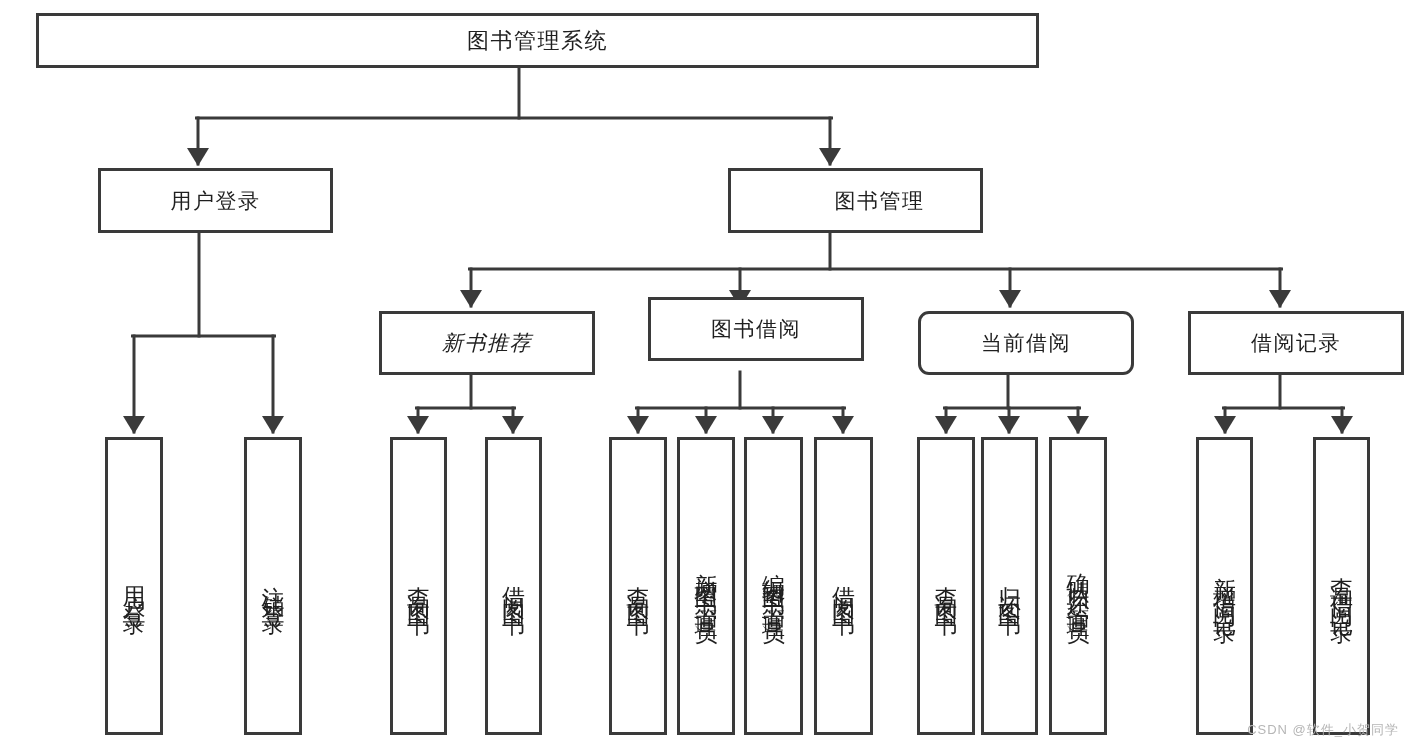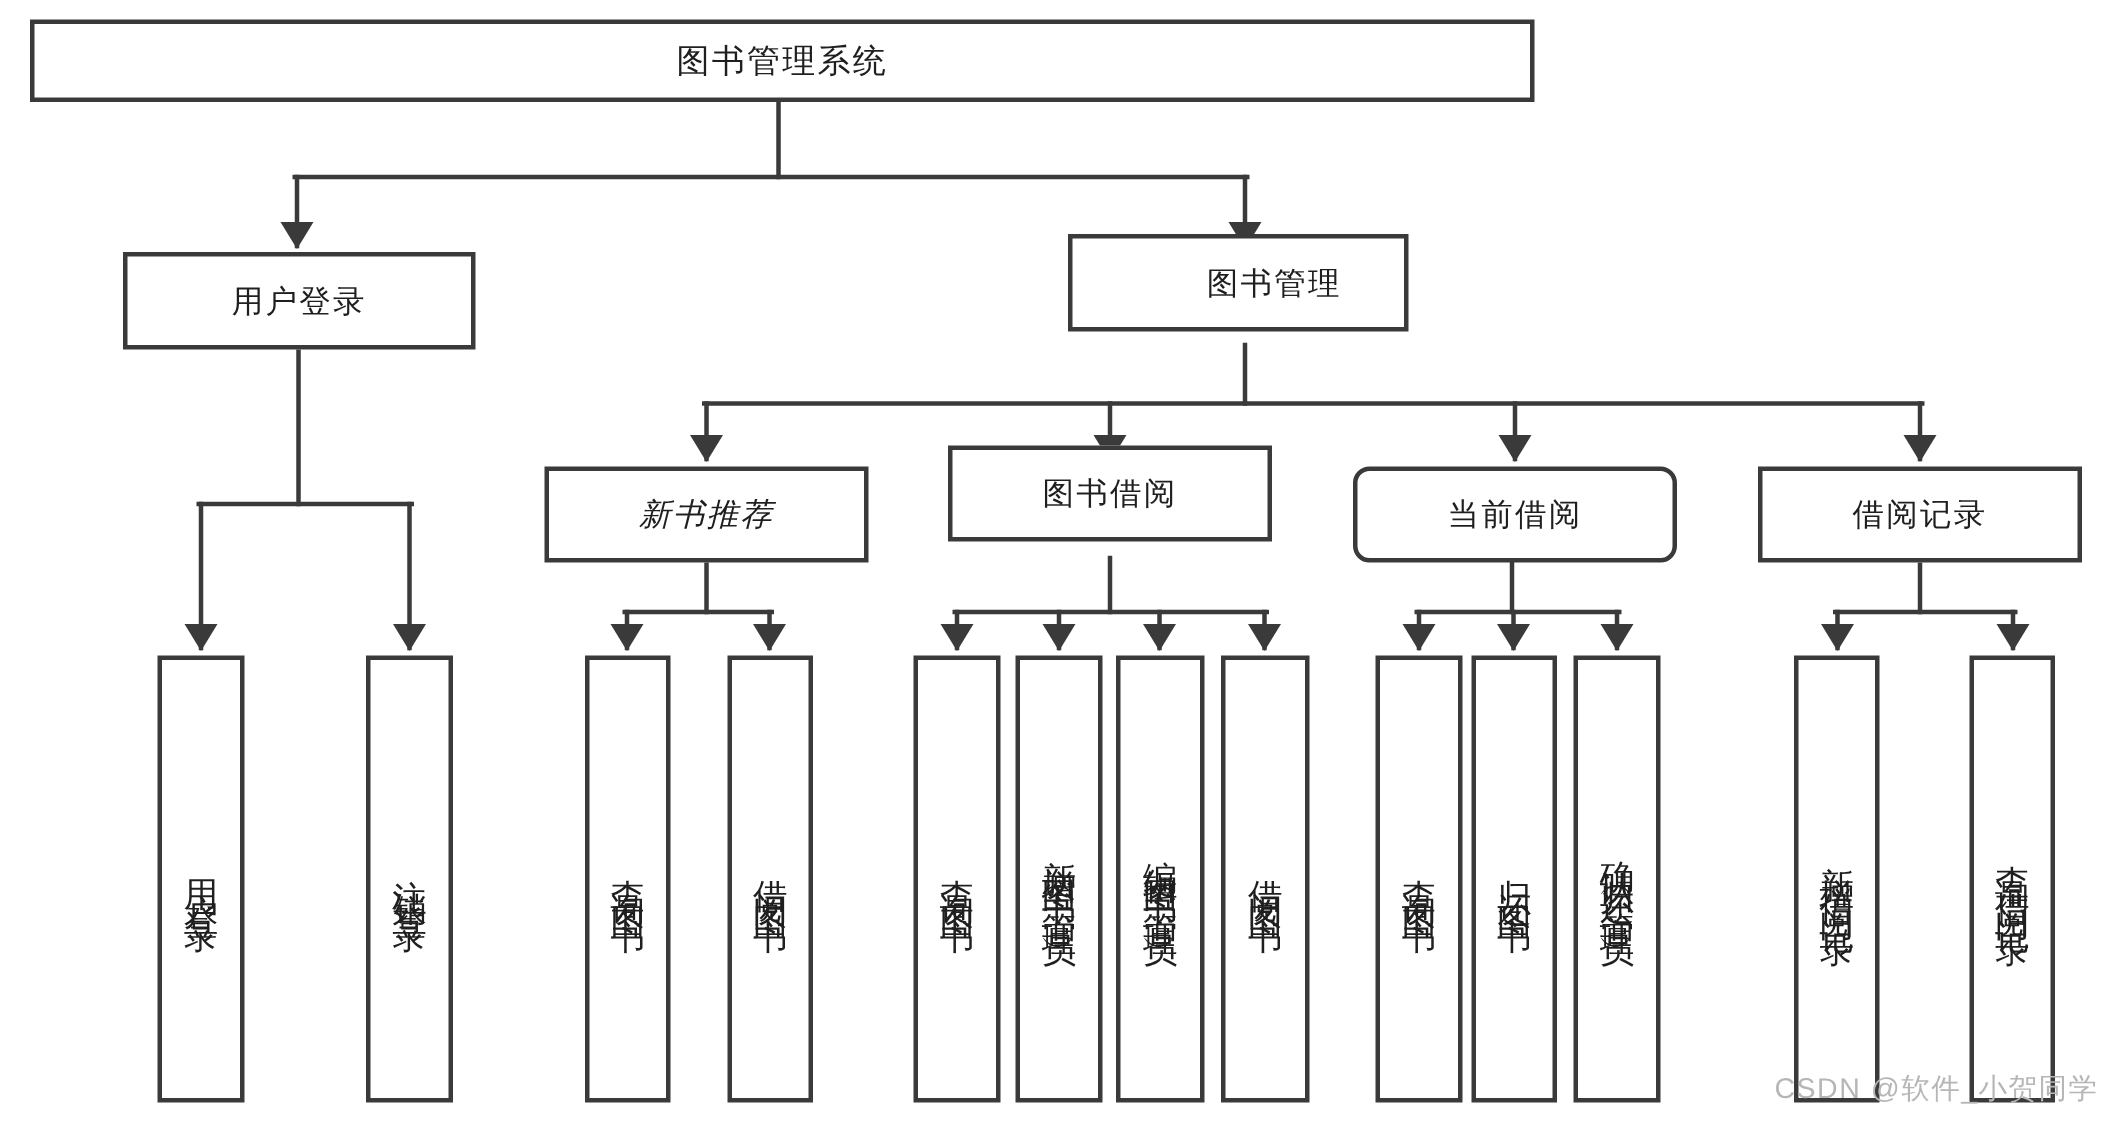--- a/index.html
+++ b/index.html
@@ -24,20 +24,21 @@
     position: absolute;
     box-sizing: border-box;
     border: 3px solid var(--line);
     background: #ffffff;
     display: flex;
     align-items: center;
     justify-content: center;
     color: var(--text);
     letter-spacing: 1.5px;
     white-space: nowrap;
+    margin-left: 16px;
   }
   .node.root { font-size: 22px; }
   .node.mid  { font-size: 21px; }
   .vnode {
     position: absolute;
     box-sizing: border-box;
     width: 58px;
     height: 298px;
     top: 437px;
     border: 3px solid var(--line);
@@ -53,21 +54,21 @@
     letter-spacing: 9px;
     line-height: 1;
     color: var(--text);
     white-space: nowrap;
   }
   .vnode.long span { letter-spacing: 7px; }
   .watermark {
     position: absolute;
     right: 6px;
     bottom: 8px;
-    font-size: 19px;
+    font-size: 13px;
     color: var(--watermark);
     letter-spacing: 1px;
     z-index: 5;
     white-space: nowrap;
   }
 </style>
 </head>
 <body>
 
 <div class="canvas">
@@ -116,21 +117,21 @@
 
     <path d="M1280 372 V408"></path>
     <path d="M1223.5 408 H1343.5"></path>
     <path d="M1225 408 V432" marker-end="url(#arrow)"></path>
     <path d="M1342 408 V432" marker-end="url(#arrow)"></path>
   </svg>
 
   <div class="node root" style="left:20px; top:13px; width:1003px; height:55px;">图书管理系统</div>
 
   <div class="node mid" style="left:82px; top:168px; width:235px; height:65px;">用户登录</div>
-  <div class="node mid" style="left:712px; top:156px; width:227px; height:65px;padding-left:48px;">图书管理</div>
+  <div class="node mid" style="left:712px; top:168px; width:255px; height:65px;padding-left:48px;">图书管理</div>
 
   <div class="node mid" style="left:363px; top:311px; width:216px; height:64px;font-style:italic;">新书推荐</div>
   <div class="node mid" style="left:632px; top:297px; width:216px; height:64px;">图书借阅</div>
   <div class="node mid" style="left:902px; top:311px; width:216px; height:64px;border-radius:11px;">当前借阅</div>
   <div class="node mid" style="left:1172px; top:311px; width:216px; height:64px;">借阅记录</div>
 
   <div class="vnode" style="left:105px;">
     <span>用户登录</span>
   </div>
   <div class="vnode" style="left:244px;">

